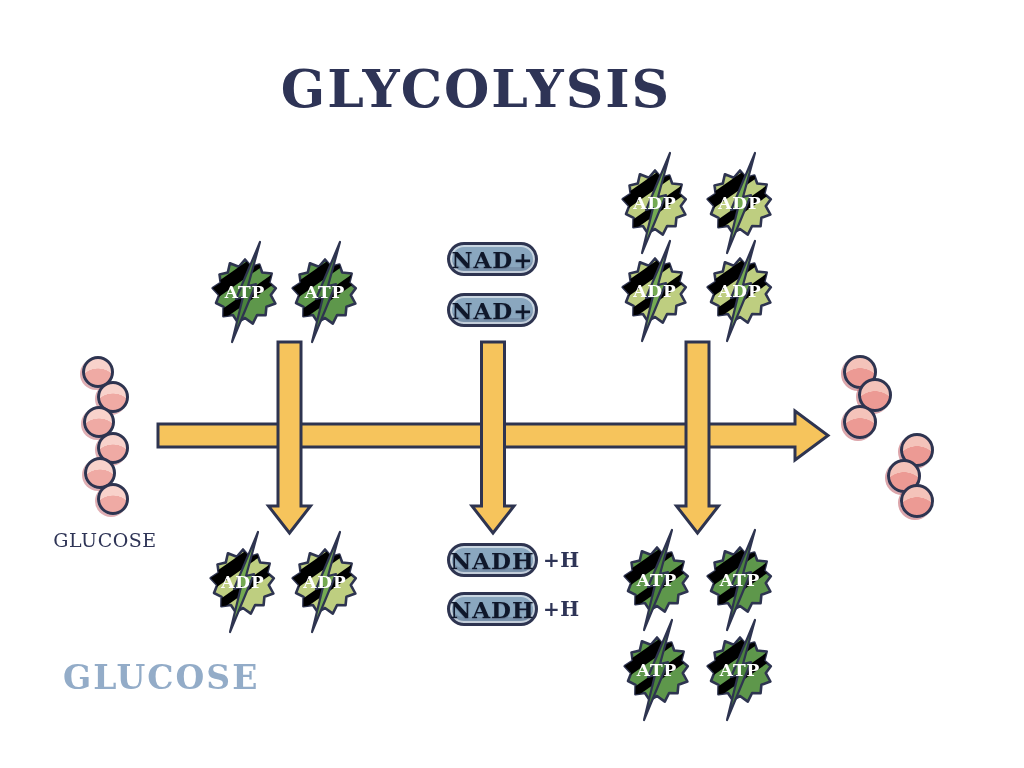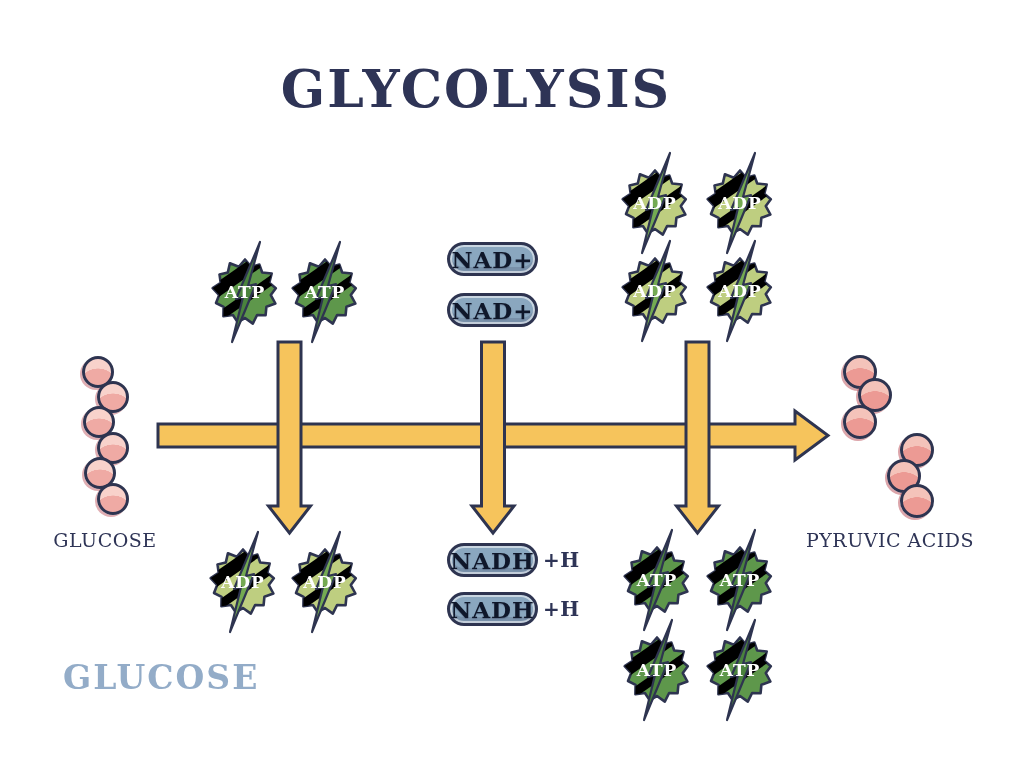--- a/index.html
+++ b/index.html
@@ -96,21 +96,20 @@
   <div class="circle glucose" style="left:84px;top:457px"></div>
   <div class="circle glucose" style="left:97px;top:483px"></div>
   <div class="mol-label" style="left:35px;top:529px;width:140px">GLUCOSE</div>
 
   <div class="circle pyruvate" style="left:843px;top:355px"></div>
   <div class="circle pyruvate" style="left:858px;top:378px"></div>
   <div class="circle pyruvate" style="left:843px;top:405px"></div>
   <div class="circle pyruvate" style="left:900px;top:433px"></div>
   <div class="circle pyruvate" style="left:887px;top:459px"></div>
   <div class="circle pyruvate" style="left:900px;top:484px"></div>
-  <div class="mol-label" style="left:800px;top:529px;width:180px">PYRUVIC ACIDS</div>
 
   <svg class="blob atp" viewBox="0 0 84 104" style="left: 203px; top: 240px; position: absolute;" width="84" height="104">
     <use href="#scallopPoly" class="body"></use>
       <use href="#stripesG" clip-path="url(#scallopClip)"></use>
     <use href="#boltPath" class="bolt"></use>
     <text x="42" y="58">ATP</text>
   </svg>
   <svg class="blob atp" viewBox="0 0 84 104" style="left: 283px; top: 240px; position: absolute;" width="84" height="104">
     <use href="#scallopPoly" class="body"></use>
       <use href="#stripesG" clip-path="url(#scallopClip)"></use>

